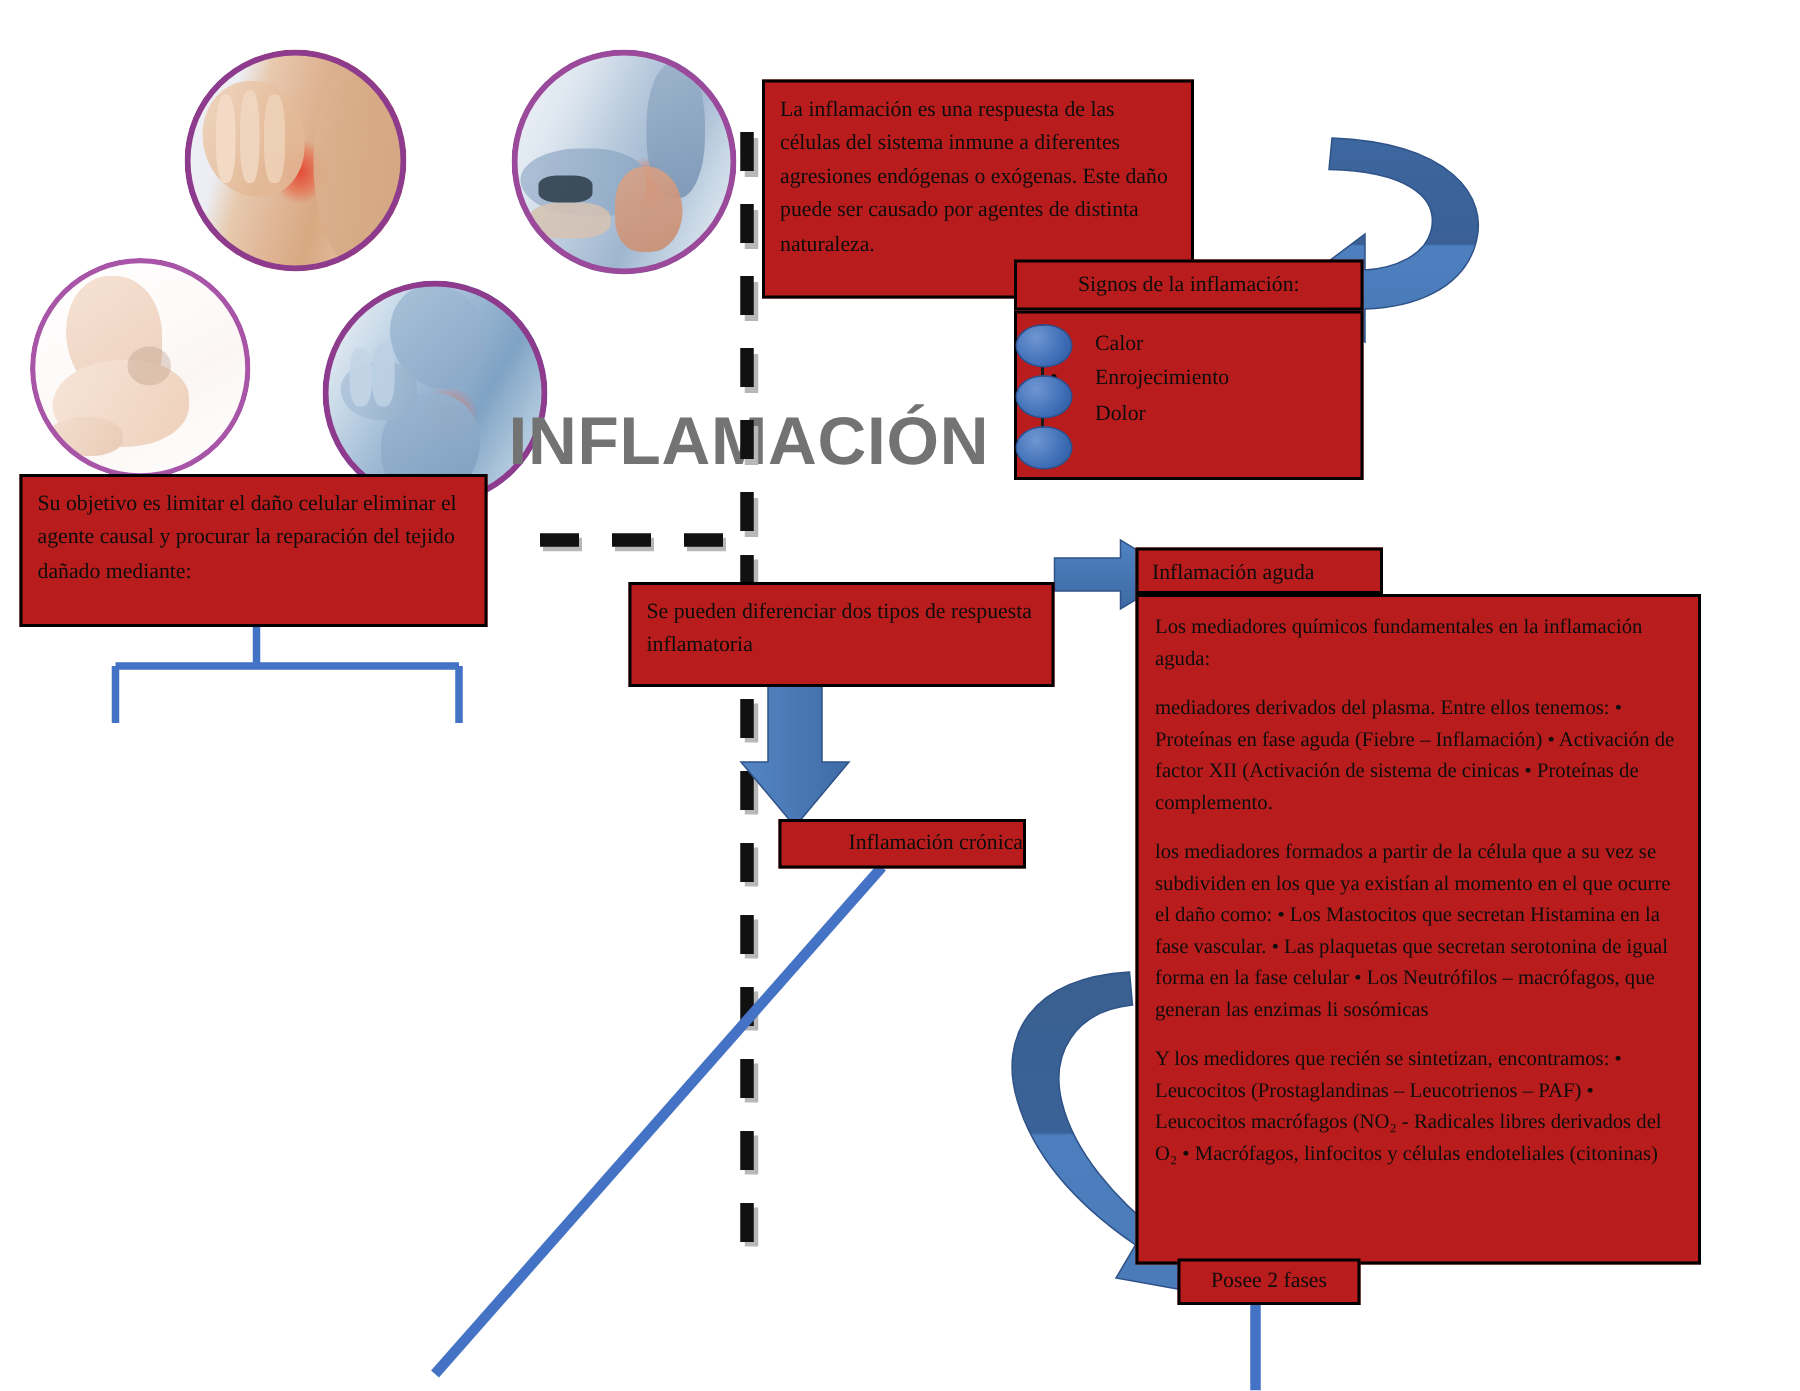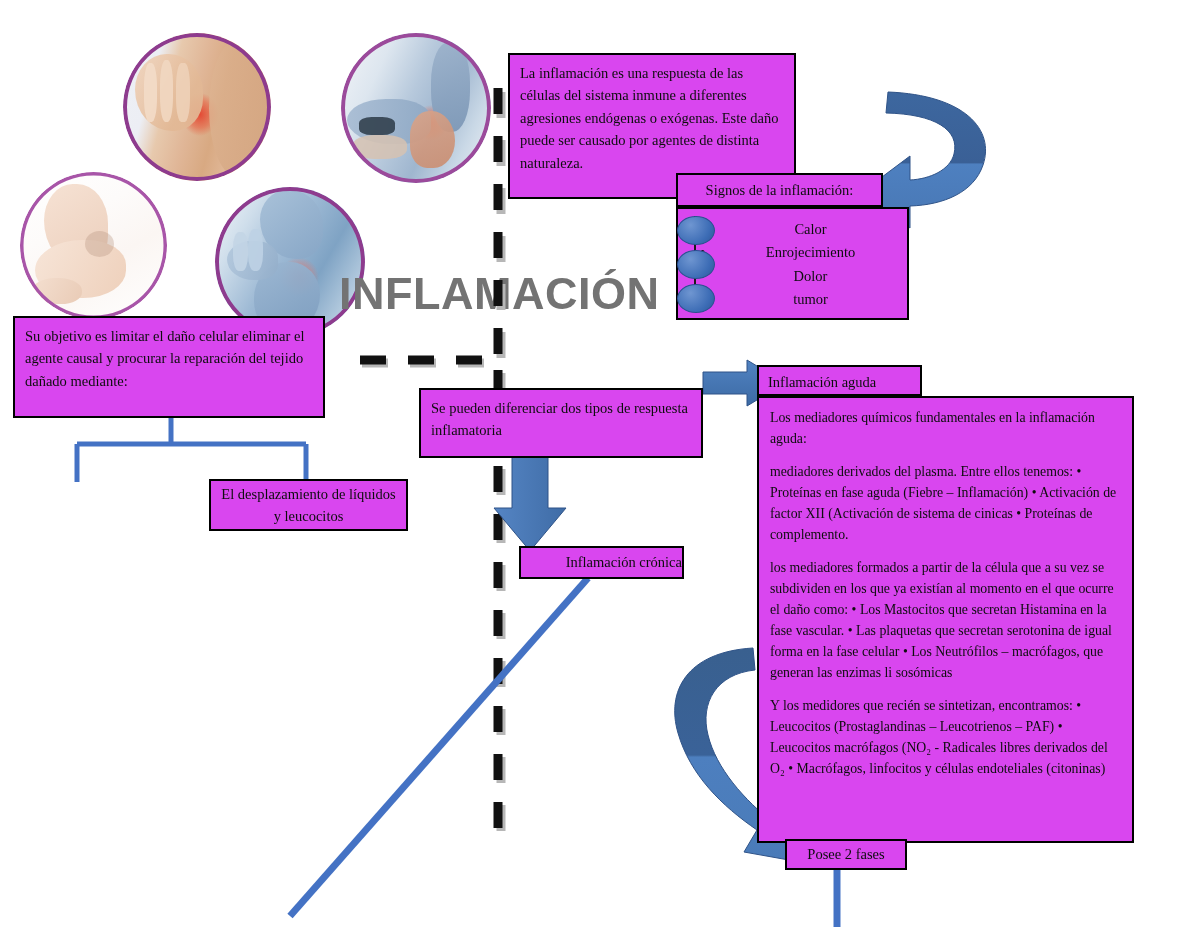--- a/index.html
+++ b/index.html
@@ -1,21 +1,21 @@
 <!DOCTYPE html>
 <html><head>
 <meta charset="utf-8">
 <style>
   html,body{margin:0;padding:0;background:#fff;}
   body{width:1200px;height:927px;position:relative;overflow:hidden;
        font-family:"Liberation Serif","DejaVu Serif",serif;color:#000;}
   .canvas{position:absolute;left:0;top:0;width:1200px;height:927px;}
 
   
-  .box{position:absolute;background:#d946ef;border:2.5px solid #000;
+  .box{position:absolute;background:#b91c1c;border:2.5px solid #000;
        box-sizing:border-box;font-size:14.5px;line-height:1.55;
        color:#0d0d0d;}
   .box .pad{padding:7px 10px;}
   .box.ctr{display:flex;align-items:center;justify-content:center;text-align:center;}
 
   
   .photo{position:absolute;border-radius:50%;overflow:hidden;}
   .photo .inner{width:100%;height:100%;position:relative;}
   .ring{position:absolute;inset:0;border-radius:50%;pointer-events:none;}
 
@@ -24,21 +24,21 @@
          font-weight:bold;letter-spacing:.5px;}
 
   
   .bcirc{position:absolute;border-radius:50%;
          background:radial-gradient(circle at 35% 30%,#6f96d1,#3c6cb5 65%,#2f5697);
          border:1px solid #2b5190;}
   .vconn{position:absolute;background:#1b1b1b;}
 
   
   ul.signs{margin:0;padding:0;list-style:none;}
-  ul.signs li{position:relative;padding-left:36px;font-size:14.5px;line-height:1.62;text-align:center;}
+  ul.signs li{position:relative;padding-left:52px;font-size:14.5px;line-height:1.62;}
   ul.signs li:before{content:"\2022";position:absolute;left:22px;top:-1px;font-size:15px;}
 
   
   .tb p{margin:0 0 12px 0;}
   .tb p:last-child{margin-bottom:0;}
 
   svg{position:absolute;left:0;top:0;overflow:visible;}
   .dash{stroke:#111;stroke-width:9;stroke-linecap:butt;
         stroke-dasharray:26 22;fill:none;}
   .dshadow{stroke:#b7b7b7;stroke-width:9;stroke-linecap:butt;
@@ -194,46 +194,42 @@
       <line x1="306" y1="444" x2="306" y2="482"></line>
     </g>
 
     <line x1="837" y1="866" x2="837" y2="927" stroke="#4472C4" stroke-width="7"></line>
   </svg>
 
   <div class="box" style="left:508px;top:53px;width:288px;height:146px;">
     <div class="pad">La inflamación es una respuesta de las células del sistema inmune a diferentes agresiones endógenas o exógenas. Este daño puede ser causado por agentes de distinta naturaleza.</div>
   </div>
 
-  <div class="box ctr" style="left:676px;top:173px;width:207px;height:34px;">
+  <div class="box ctr" style="left:676px;top:173px;width:233px;height:34px;">
     <span>Signos de la inflamación:</span>
   </div>
 
   <div class="box" style="left:676px;top:207px;width:233px;height:113px;">
     <ul class="signs" style="padding-top:9px;">
       <li>Calor</li>
       <li>Enrojecimiento</li>
       <li>Dolor</li>
-      <li>tumor</li>
     </ul>
   </div>
 
   <div class="vconn" style="left:694px;top:216px;width:2px;height:95px;"></div>
   <div class="bcirc" style="left:677px;top:216px;width:36px;height:27px;"></div>
   <div class="bcirc" style="left:677px;top:250px;width:36px;height:27px;"></div>
   <div class="bcirc" style="left:677px;top:284px;width:36px;height:27px;"></div>
 
   <div class="box" style="left:13px;top:316px;width:312px;height:102px;">
     <div class="pad">Su objetivo es limitar el daño celular eliminar el agente causal y procurar la reparación del tejido dañado mediante:</div>
   </div>
 
 
-  <div class="box ctr" style="left:209px;top:479px;width:199px;height:52px;">
-    <span style="padding:0 8px;">El desplazamiento de líquidos y leucocitos</span>
-  </div>
 
   <div class="box" style="left:419px;top:388px;width:284px;height:70px;">
     <div class="pad">Se pueden diferenciar dos tipos de respuesta inflamatoria</div>
   </div>
 
   <div class="box ctr" style="left:519px;top:546px;width:165px;height:33px;justify-content:flex-end;">
     <span>Inflamación crónica</span>
   </div>
 
   <div class="box" style="left:757px;top:365px;width:165px;height:31px;z-index:4;">

